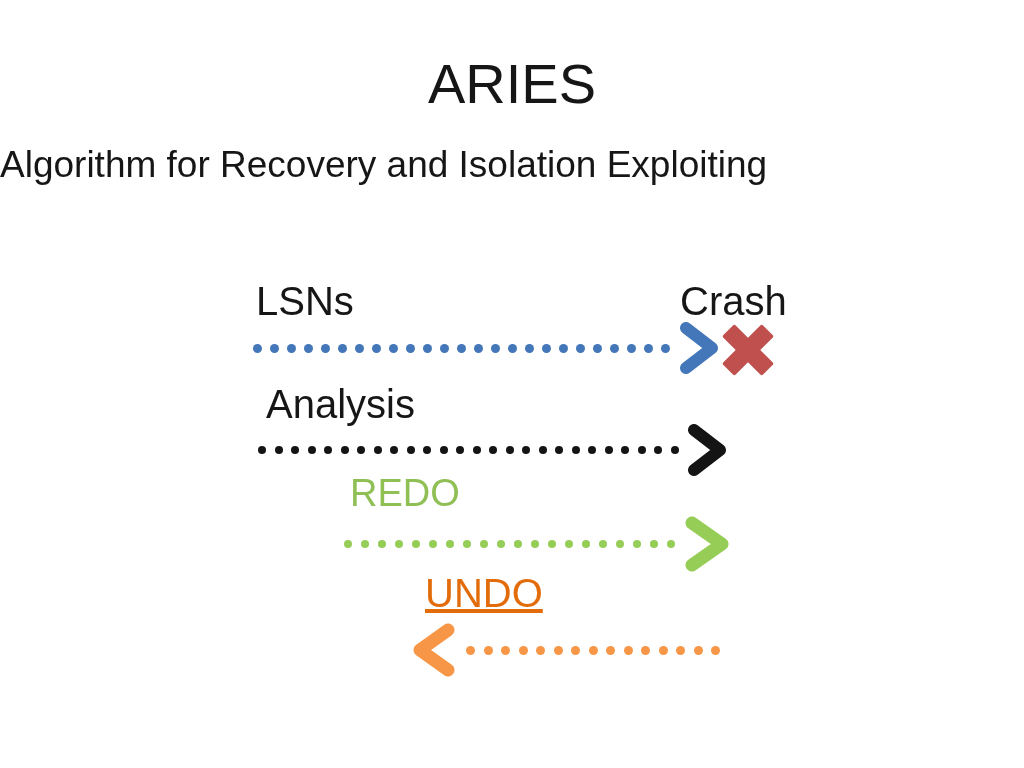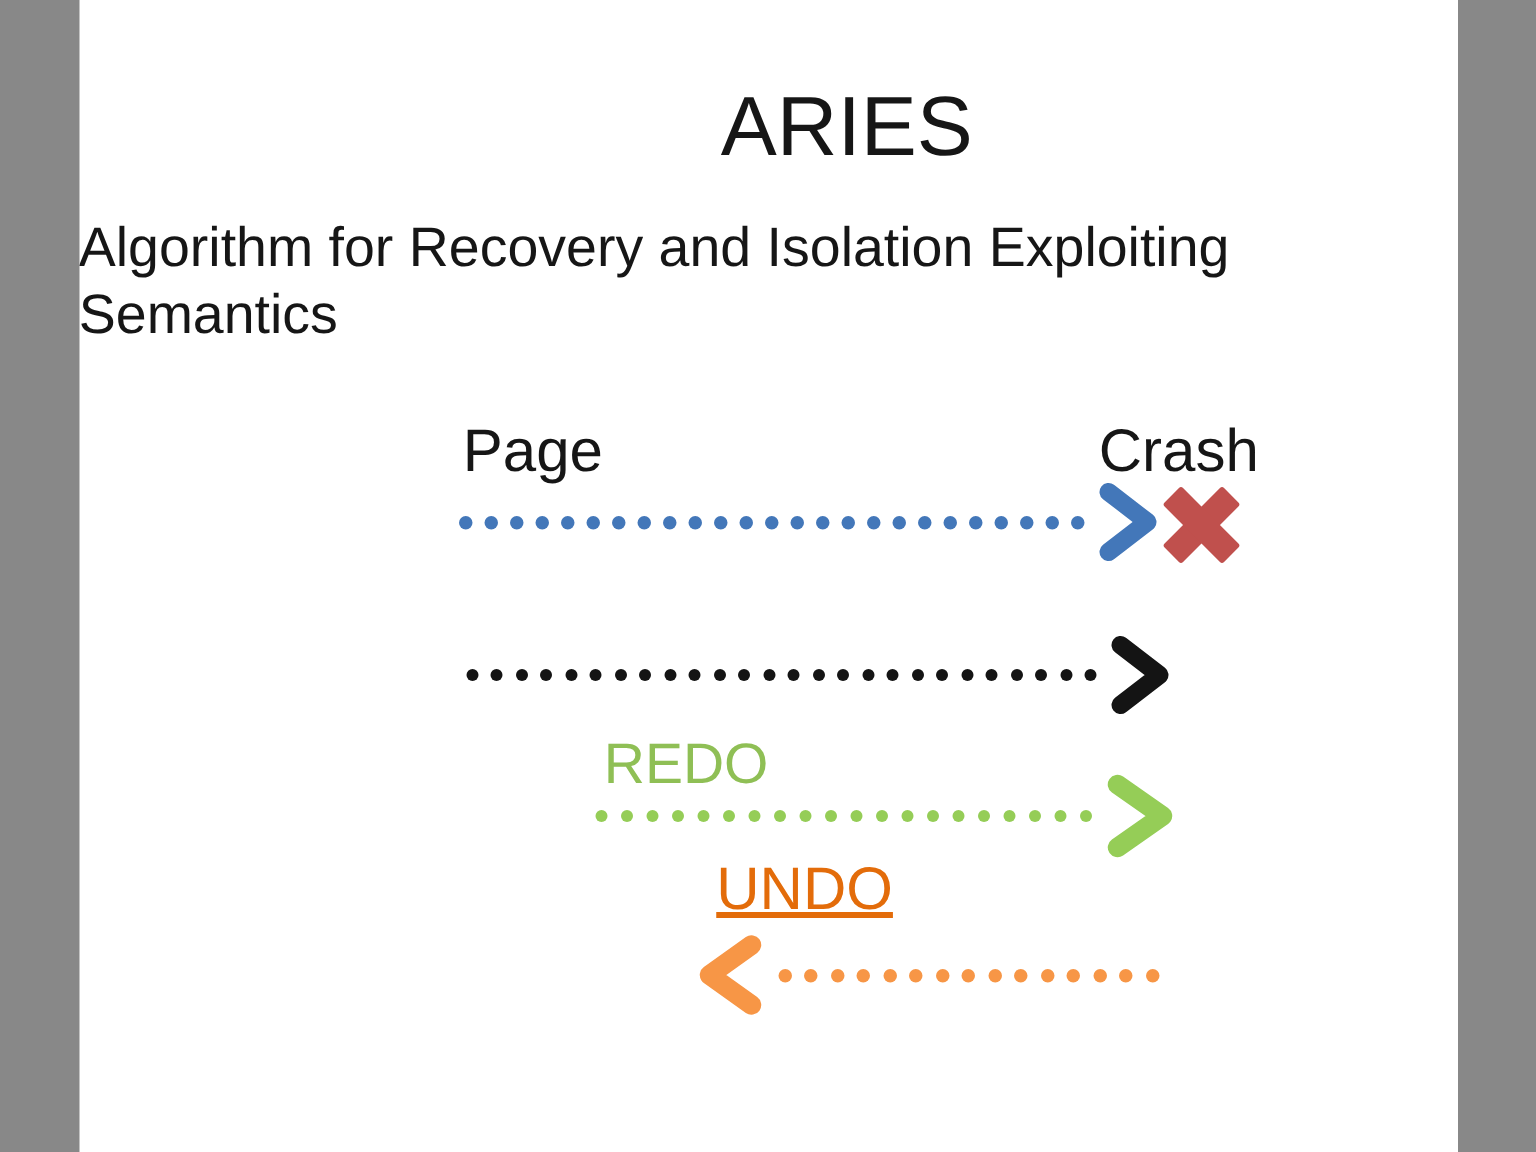--- a/index.html
+++ b/index.html
@@ -1,18 +1,18 @@
 <!DOCTYPE html>
 <html><head>
 <meta charset="utf-8">
 <style>
   html,body{margin:0;padding:0;background:#888;}
   .slide{
     position:relative;
-    width:919px;height:768px;
+    width:1024px;height:768px;
     background:#ffffff;
     overflow:hidden;
     font-family:"Liberation Sans", sans-serif;
     color:#161616;
     margin:0 auto;
   }
   .abs{position:absolute;}
   .title{
     top:52px;left:0;width:1024px;
     text-align:center;
@@ -27,21 +27,21 @@
     color:#161616;
   }
   .row-label{
     font-size:40px;line-height:1.05;
     color:#161616;
     white-space:nowrap;
   }
   .lbl-lsns{left:256px;top:280px;}
   .lbl-crash{left:680px;top:280px;}
   .lbl-analysis{left:266px;top:383px;}
-  .lbl-redo{left:350px;top:474px;font-size:38px;margin-top:17px;}
+  .lbl-redo{left:350px;top:474px;font-size:38px;}
   .lbl-undo{left:425px;top:572px;font-size:40px;text-decoration:underline;}
   .side-note{
     left:770px;top:389px;
     font-size:30px;line-height:43px;
     color:#161616;
     white-space:nowrap;
   }
   .arrow-row{
     display:flex;align-items:center;
   }
@@ -60,24 +60,23 @@
 </style>
 </head>
 <body>
 
 <div class="slide">
 
   <div class="abs title">ARIES</div>
 
   <div class="abs subtitle">
     <div>Algorithm for Recovery and Isolation Exploiting</div>
-    <div>Semantics</div>
-  </div>
-
-  <div class="abs row-label lbl-lsns">Page</div>
+  </div>
+
+  <div class="abs row-label lbl-lsns">LSNs</div>
   <div class="abs row-label lbl-crash">Crash</div>
 
   <div class="abs arrow-row arrow-lsn" style="color: rgb(67, 119, 185);">
     <span class="dotline">
         <span class="dot"></span>
         <span class="dot"></span>
         <span class="dot"></span>
         <span class="dot"></span>
         <span class="dot"></span>
         <span class="dot"></span>
@@ -106,20 +105,21 @@
     </svg>
   </div>
 
   <svg class="abs crash-x" viewBox="0 0 60 60" style="color: rgb(192, 80, 77);">
     <g transform="rotate(45 30 30)" fill="currentColor">
       <rect x="21" y="1" width="18" height="58" rx="2"></rect>
       <rect x="1" y="21" width="58" height="18" rx="2"></rect>
     </g>
   </svg>
 
+  <div class="abs row-label lbl-analysis">Analysis</div>
 
   <div class="abs arrow-row arrow-analysis" style="color: rgb(20, 20, 20);">
     <span class="dotline">
         <span class="dot"></span>
         <span class="dot"></span>
         <span class="dot"></span>
         <span class="dot"></span>
         <span class="dot"></span>
         <span class="dot"></span>
         <span class="dot"></span>

